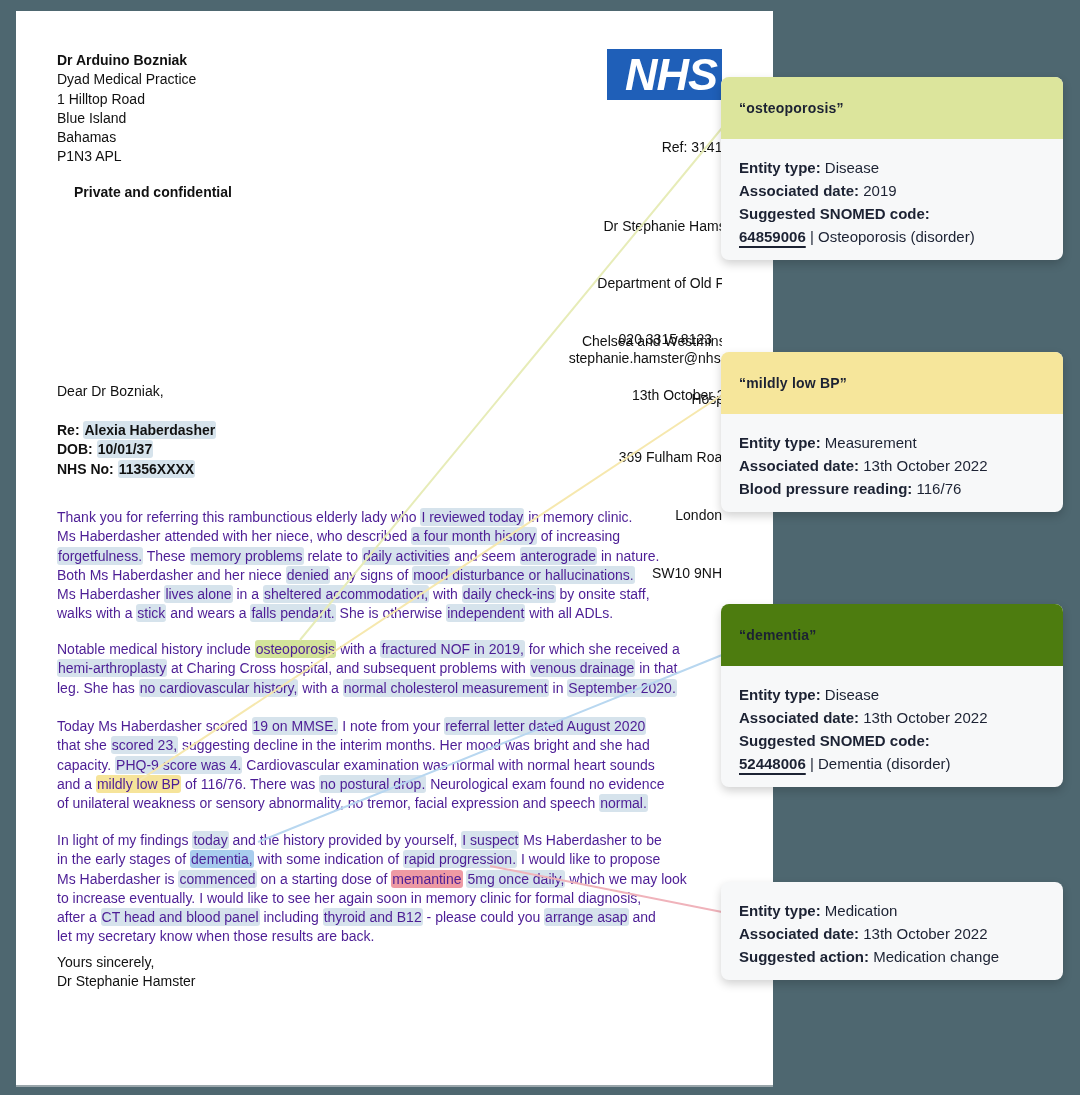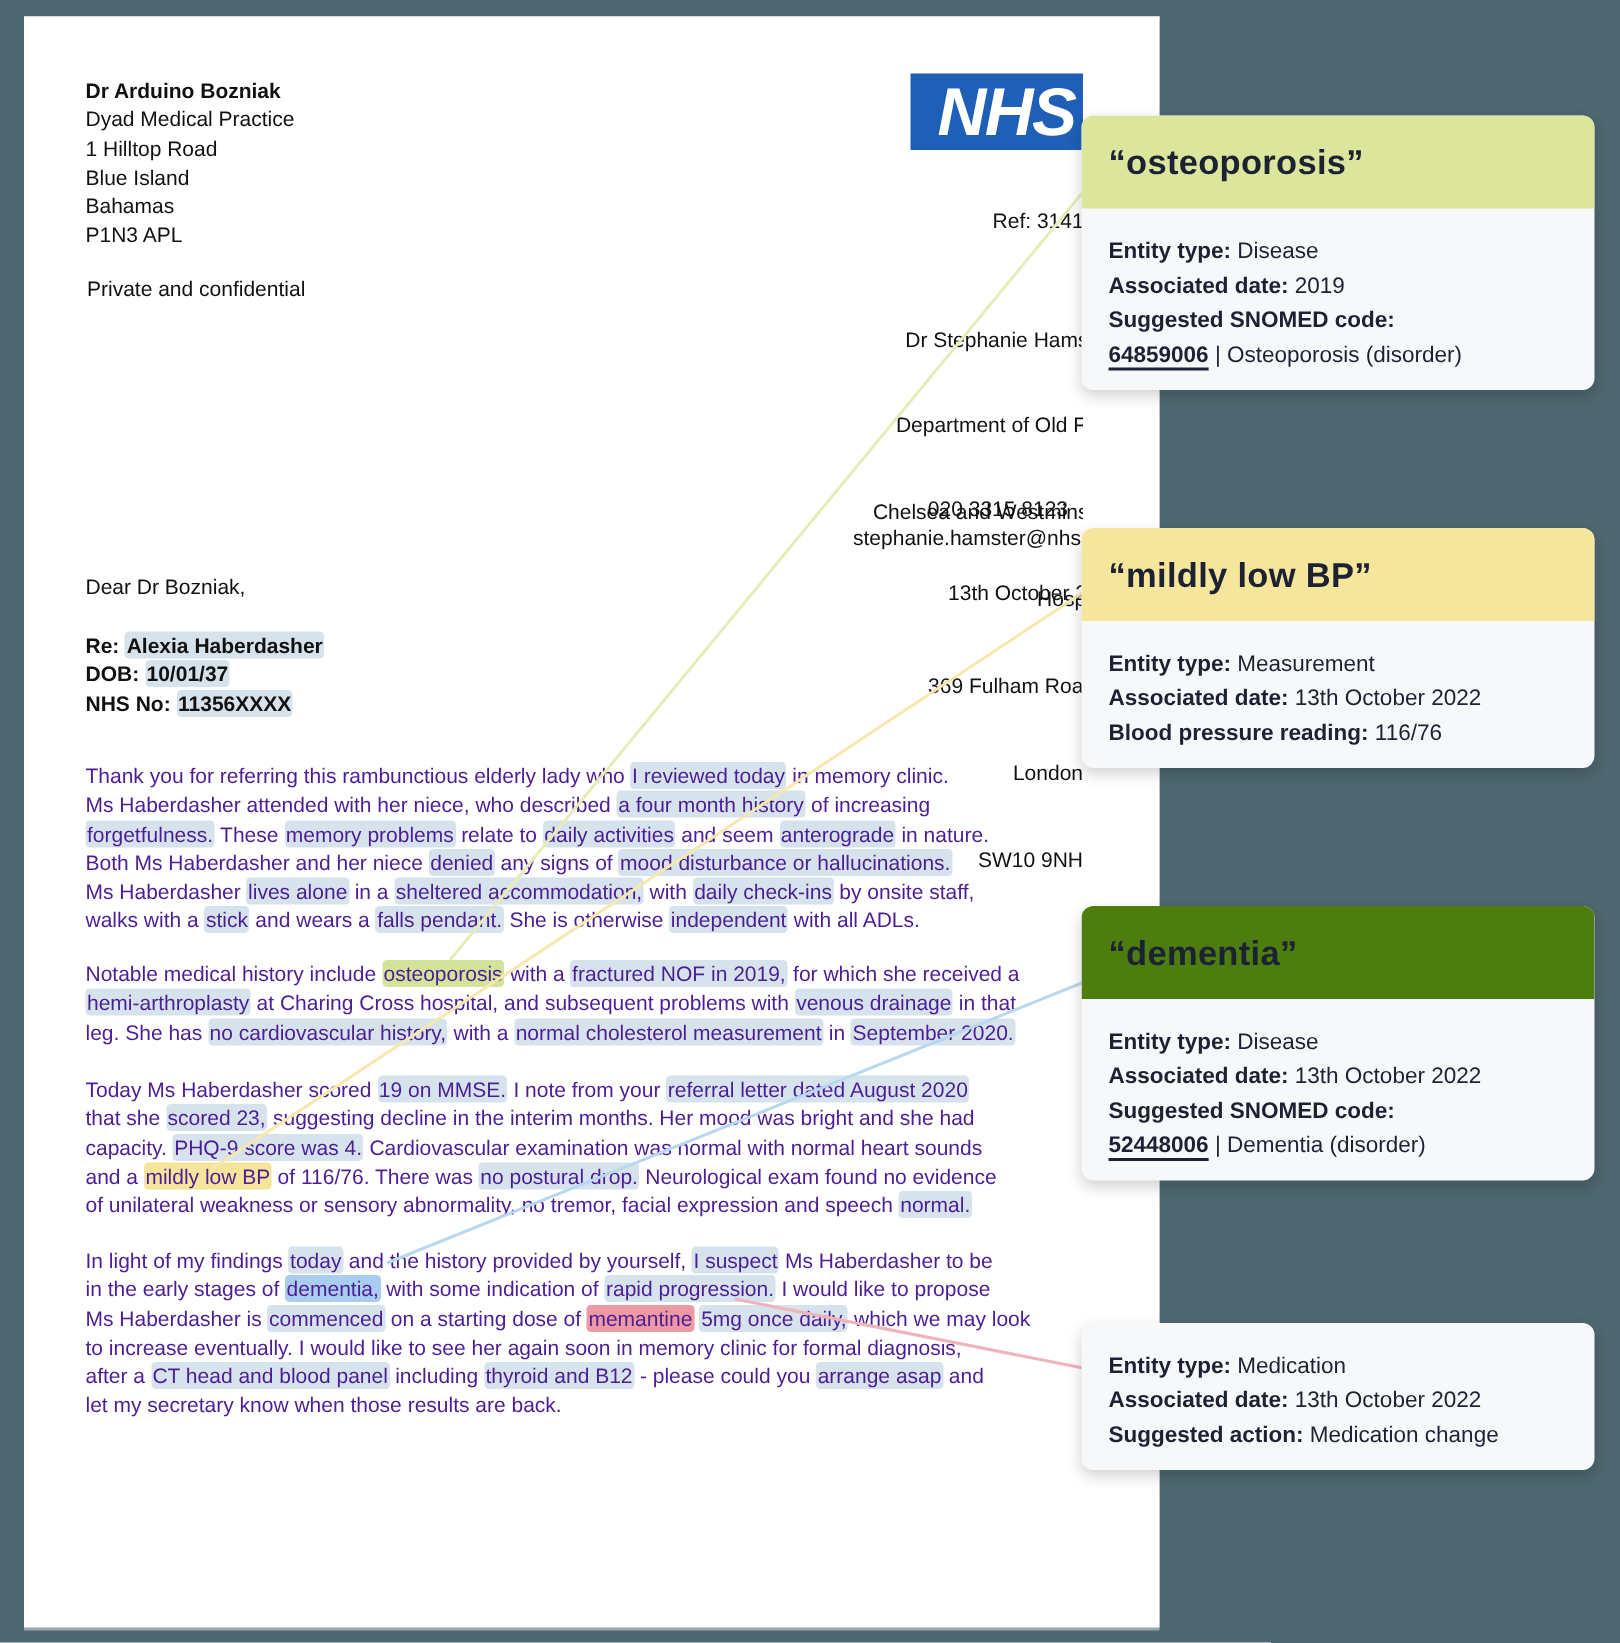--- a/index.html
+++ b/index.html
@@ -9,21 +9,21 @@
     font-family:"Liberation Sans", sans-serif;
   }
   .page {
     position:absolute; left:16px; top:11px; width:757px; height:1072px;
     background:#ffffff;
     border-top:2px solid #ffffff;
     box-shadow:0 2px 0 #9aa6ab;
   }
   .addr-from { position:absolute; left:41px; top:38px; font-size:14px; line-height:19.3px; color:#111; }
   .bold { font-weight:bold; }
-  .private { position:absolute; left:42px; top:171px; font-size:14px; font-weight:normal; color:#111; }
+  .private { position:absolute; left:58px; top:171px; font-size:14px; font-weight:bold; color:#111; }
   .nhs-logo {
     position:absolute; left:591px; top:36px; width:128px; height:51px;
     background:#1f5fb8; color:#fff; font-weight:bold; font-style:italic;
     font-size:45px; line-height:51px; text-align:center; letter-spacing:-1px;
     font-family:"Liberation Sans", sans-serif;
   }
   .ref { position:absolute; right:50px; top:126px; font-size:14px; color:#111; text-align:right; white-space:nowrap; }
   .addr-to { position:absolute; right:10px; top:165px; font-size:14px; line-height:19.3px; text-align:right; color:#111; white-space:pre; }
   .contact { position:absolute; right:10px; top:317px; font-size:14px; line-height:19.3px; text-align:right; color:#111; }
   .date { position:absolute; right:10px; top:374px; font-size:14px; color:#111; white-space:nowrap; }
@@ -39,21 +39,21 @@
   .signoff { position:absolute; left:41px; top:940px; font-size:14px; line-height:19.3px; color:#111; }
 
   svg.lines { position:absolute; left:0; top:0; width:1080px; height:1095px; pointer-events:none; }
 
   .card {
     position:absolute; left:721px; width:342px; background:#f7f8f9;
     border-radius:8px; overflow:hidden;
     box-shadow:0 4px 10px rgba(0,0,0,0.18);
     color:#1c2233;
   }
-  .card-head { height:62px; padding-left:18px; display:flex; align-items:center; font-weight:bold; font-size:23px; letter-spacing:0.2px; }
+  .card-head { height:62px; padding-left:18px; display:flex; align-items:center; font-weight:bold; font-size:14px; letter-spacing:0.2px; }
   .card-body { padding:17px 18px 12px 18px; font-size:15px; line-height:23px; }
   .card-body .lbl { font-weight:bold; }
   .code { font-weight:bold; text-decoration:underline; text-decoration-thickness:2px; text-underline-offset:4px; }
 </style>
 </head>
 <body>
 
 <div class="page">
   <div class="clip">
 
@@ -118,20 +118,24 @@
 
     <div class="para" style="top:818px">
       <div><span>In light of my findings </span><span class="hl">today</span><span> and the history provided by yourself, </span><span class="hl">I suspect</span><span> Ms Haberdasher to be</span></div>
       <div><span>in the early stages of </span><span class="hl-blue">dementia,</span><span> with some indication of </span><span class="hl">rapid progression.</span><span> I would like to propose</span></div>
       <div><span>Ms Haberdasher is </span><span class="hl">commenced</span><span> on a starting dose of </span><span class="hl-red">memantine</span><span> </span><span class="hl">5mg once daily,</span><span> which we may look</span></div>
       <div><span>to increase eventually. I would like to see her again soon in memory clinic for formal diagnosis,</span></div>
       <div><span>after a </span><span class="hl">CT head and blood panel</span><span> including </span><span class="hl">thyroid and B12</span><span> - please could you </span><span class="hl">arrange asap</span><span> and</span></div>
       <div><span>let my secretary know when those results are back.</span></div>
     </div>
 
+    <div class="signoff">
+      <div>Yours sincerely,</div>
+      <div>Dr Stephanie Hamster</div>
+    </div>
   </div>
 </div>
 
 <svg class="lines" viewBox="0 0 1080 1095">
   <line x1="300" y1="640" x2="722" y2="128" stroke="#e7ecb8" stroke-width="2"></line>
   <line x1="140" y1="780" x2="722" y2="395" stroke="#f6e8ae" stroke-width="2"></line>
   <line x1="258" y1="842" x2="722" y2="655" stroke="#b8d7f0" stroke-width="2"></line>
   <line x1="490" y1="866" x2="722" y2="912" stroke="#f0b3bb" stroke-width="2"></line>
 </svg>
 

